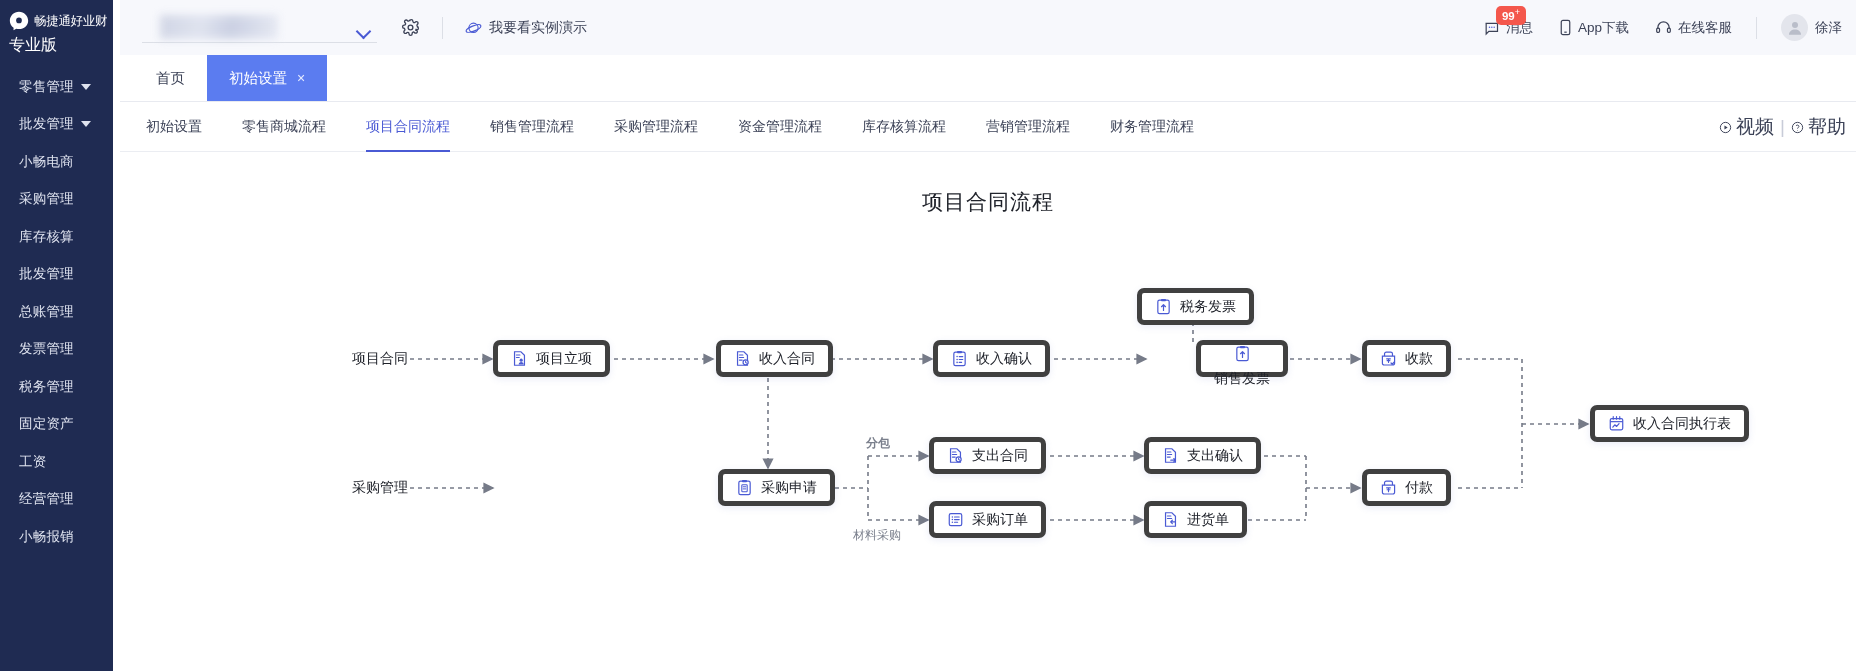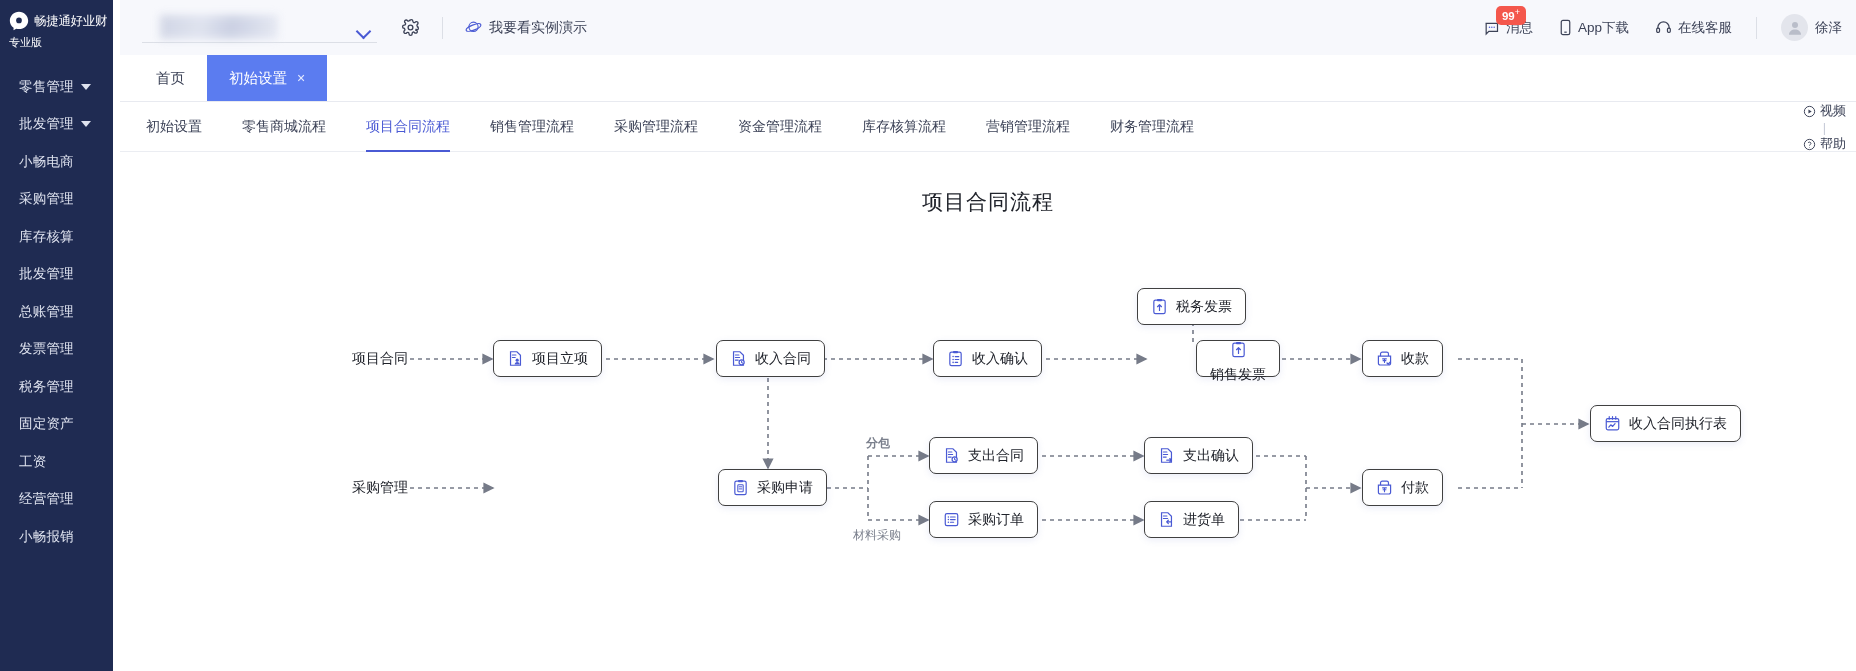--- a/index.html
+++ b/index.html
@@ -24,21 +24,21 @@
     padding: 10px 0 0 8px;
     position: relative;
   }
   .brand-row { display: flex; align-items: center; gap: 4px; }
   .brand-logo { width: 22px; height: 22px; flex: 0 0 22px; }
   .brand-name {
     color: #ffffff; font-size: 12.5px; letter-spacing: -0.3px;
     white-space: nowrap; overflow: hidden;
   }
   .brand-sub {
-    color: #ffffff; font-size: 11px; margin-top: 3px; padding-left: 1px;
+    color: #ffffff; font-size: 16px; margin-top: 3px; padding-left: 1px;
   }
   .nav-item {
     height: 37.5px;
     display: flex; align-items: center;
     padding-left: 19px;
     color: #dfe3ef;
     font-size: 13.5px;
     letter-spacing: 0.2px;
     cursor: pointer;
     position: relative;
@@ -79,21 +79,21 @@
   }
   .chev-down {
     position: absolute; right: 8px; bottom: 5px;
     width: 11px; height: 11px;
     border-right: 2px solid #4a5ad4; border-bottom: 2px solid #4a5ad4;
     transform: rotate(45deg);
   }
   .gear-btn { margin-left: 24px; cursor: pointer; display: flex; align-items: center; }
   .vsep { width: 1px; height: 22px; background: #dcdfe6; margin: 0 22px; }
   .demo-link {
-    display: flex; align-items: flex-start; gap: 7px;
+    display: flex; align-items: flex-end; gap: 7px;
     color: #3c4257; font-size: 14px; cursor: pointer;
   }
   .topbar-right {
     margin-left: auto; display: flex; align-items: center; gap: 0;
     padding-right: 0;
   }
   .tb-item {
     display: flex; align-items: center; gap: 6px;
     font-size: 13.5px; color: #3c4257;
     margin-left: 26px; cursor: pointer; position: relative;
@@ -147,38 +147,38 @@
     height: 50px; display: flex; align-items: center;
     white-space: nowrap;
   }
   .stab.active { color: #4a5ad4; }
   .stab.active::after {
     content: ""; position: absolute; left: 0; right: 0; bottom: 0;
     height: 2px; background: #4a5ad4;
   }
   .subtabs-right {
     position: absolute; right: 10px; top: 0; height: 50px;
-    display: flex; align-items: center; gap: 0; font-size: 13px; color: #3c4257; flex-direction: column;
+    display: flex; align-items: center; gap: 0; font-size: 19px; color: #3c4257;
   }
   .srlink { display: flex; align-items: center; gap: 4px; cursor: pointer; white-space: nowrap; }
   .srsep { margin: 0 6px; color: #c8ccd8; }
 
   
   .content { flex: 1; position: relative; overflow: hidden; background: #fff; }
   .flow-title {
     text-align: center; font-size: 21px; color: #20232b;
     margin-top: 36px; letter-spacing: 1px;
   }
   .canvas { position: absolute; left: 0; top: 0; width: 1743px; height: 524px; }
 
   .node {
     position: absolute;
     height: 37px;
     background: #fff;
-    border: 1px solid #404040;
+    border: 5px solid #404040;
     border-radius: 7px;
     box-shadow: 0 2px 7px rgba(90,105,190,.13);
     display: flex; align-items: center;
     padding: 0 13px;
     gap: 8px;
     font-size: 14px; color: #20232b;
     cursor: pointer;
     white-space: nowrap;
   }
   .node .nicon { width: 17px; height: 17px; flex: 0 0 17px; display: block; }

